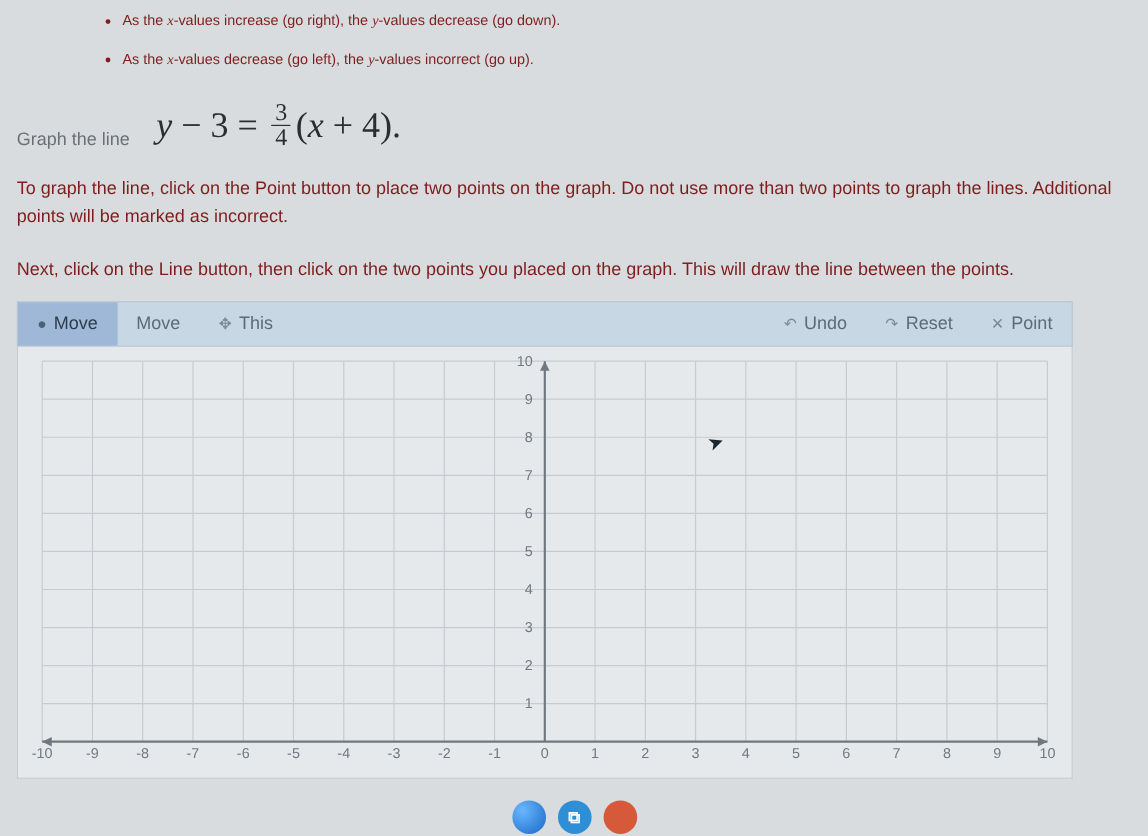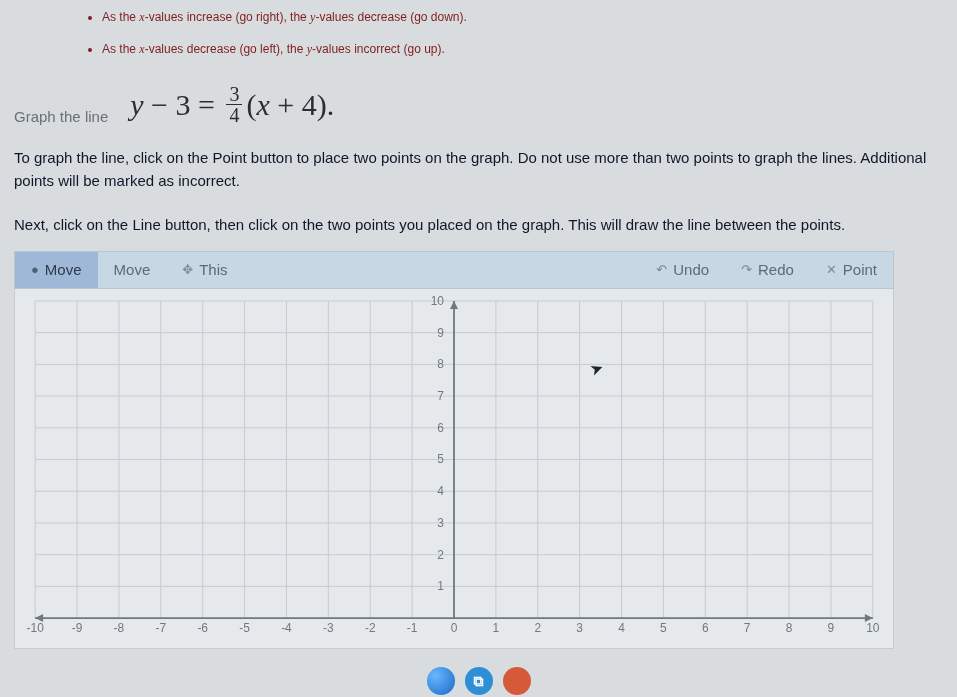--- a/index.html
+++ b/index.html
@@ -50,21 +50,21 @@
     font-size: 20px;
     line-height: 1;
     margin: 0 4px;
     vertical-align: middle;
   }
   .frac .num { border-bottom: 1.5px solid #2a2e32; padding: 0 3px; }
   .frac .den { padding: 0 3px; }
   .para {
     margin-top: 22px;
     font-size: 15px;
-    color: #0f172a;
+    color: #7f1d1d;
     line-height: 1.5;
   }
   .para2 { margin-top: 22px; }
   .graph-wrap {
     margin-top: 14px;
     width: 880px;
   }
   .toolbar {
     display: flex;
     align-items: center;
@@ -164,21 +164,21 @@
         <span class="icon">✥</span>
         <span>This</span>
       </div>
       <div class="spacer"></div>
       <div class="tool">
         <span class="icon">↶</span>
         <span>Undo</span>
       </div>
       <div class="tool">
         <span class="icon">↷</span>
-        <span>Redo</span>
+        <span>Reset</span>
       </div>
       <div class="tool">
         <span class="icon">✕</span>
         <span>Point</span>
       </div>
     </div>
 
     <div class="plot-area">
       <svg viewBox="0 0 880 360" id="grid-svg">
           <line x1="20" y1="12" x2="20" y2="330" stroke="#c5cbd0" stroke-width="1"></line>

